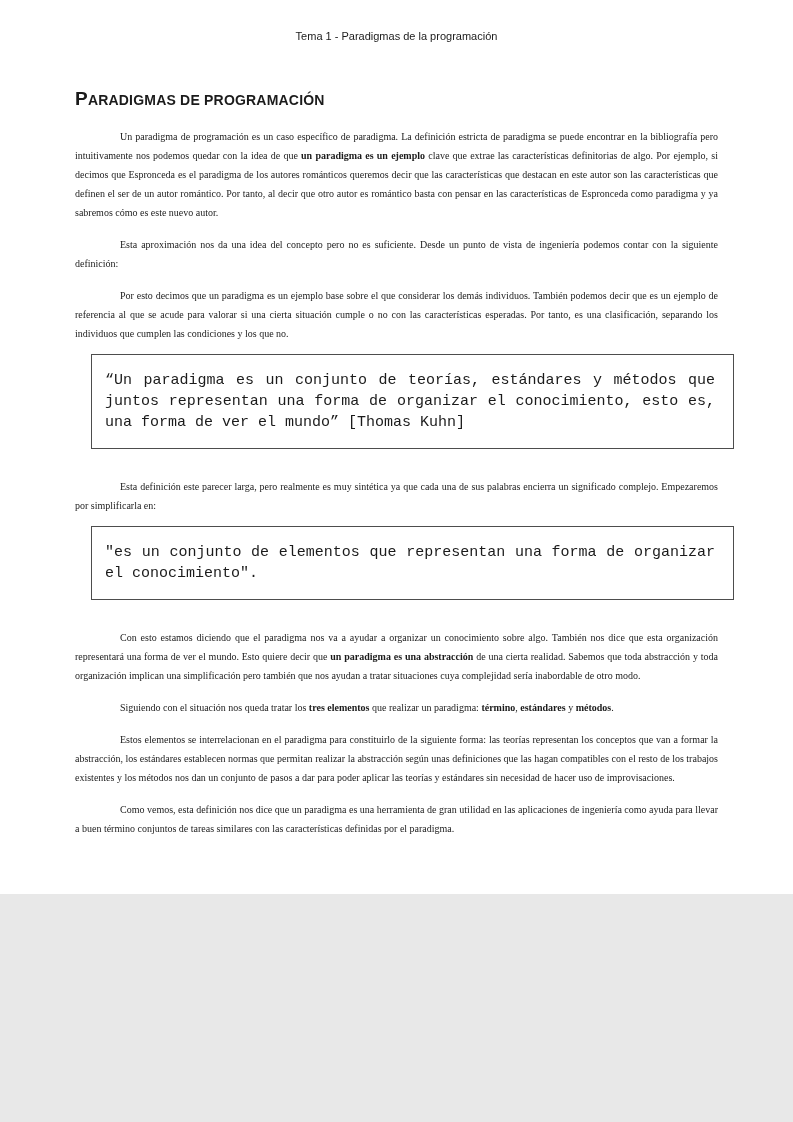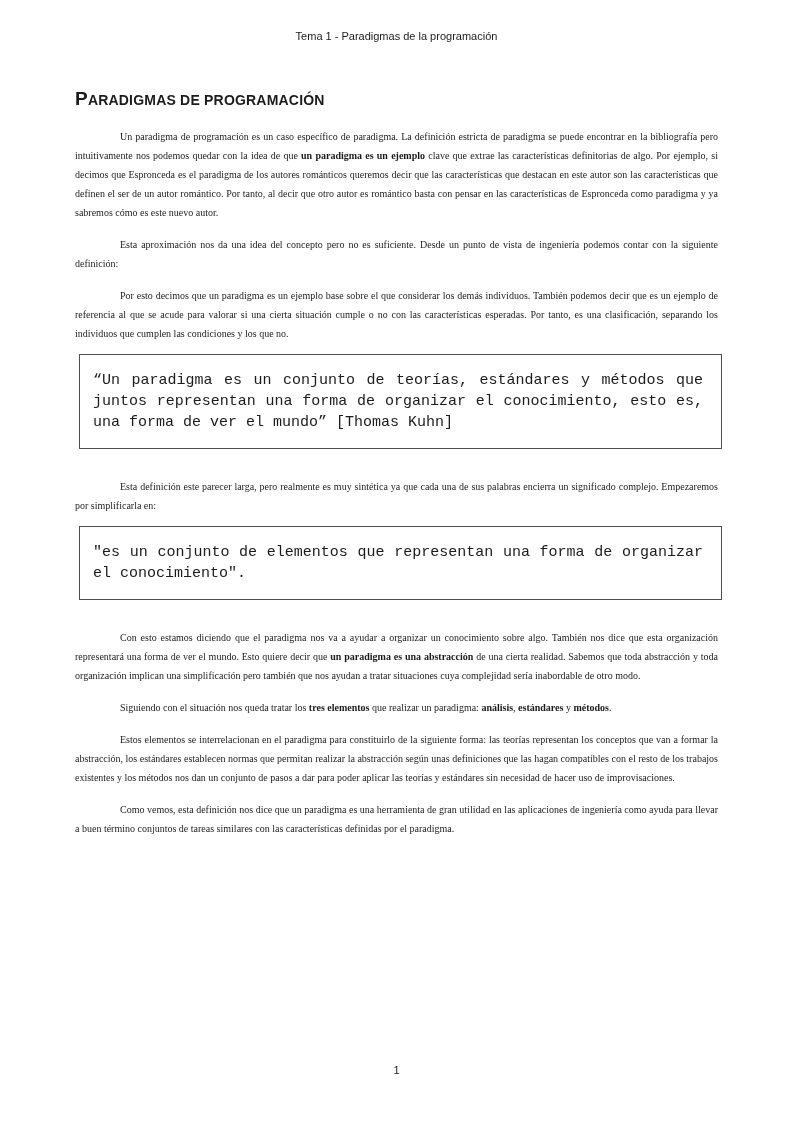--- a/index.html
+++ b/index.html
@@ -3,21 +3,21 @@
 <meta charset="utf-8">
 <style>
   html, body {
     margin: 0;
     padding: 0;
     background: #e8e8e8;
   }
   .page {
     position: relative;
     width: 793px;
-    height: 1122px;
+    height: 894px;
     margin: 0 auto;
     background: var(--background, #ffffff);
     box-sizing: border-box;
     overflow: hidden;
     color: var(--text, #1b1b1b);
   }
   .running-header {
     padding-top: 30px;
     text-align: center;
     font-family: "Liberation Sans", sans-serif;
@@ -44,21 +44,21 @@
     font-family: "Liberation Serif", serif;
     font-size: 10px;
     line-height: 19px;
     text-align: justify;
     text-indent: 45px;
     color: var(--text, #1b1b1b);
   }
   .body-para:first-of-type { margin-top: 16px; }
   .body-para b { font-weight: bold; }
   .quote-box {
-    margin: 11px 0 28px 4px;
+    margin: 11px 0 28px 16px;
     border: 1px solid var(--box-border, #4d4d4d);
     padding: 15px 18px 15px 13px;
     box-sizing: border-box;
     width: 643px;
   }
   .quote-box .mono {
     margin: 0;
     font-family: "Liberation Mono", monospace;
     font-size: 15px;
     line-height: 21px;
@@ -98,21 +98,21 @@
     </div>
 
     <p class="body-para"><span>Esta definición este parecer larga, pero realmente es muy sintética ya que cada una de sus palabras encierra un significado complejo. Empezaremos por simplificarla en:</span></p>
 
     <div class="quote-box">
       <p class="mono">"es un conjunto de elementos que representan una forma de organizar el conocimiento".</p>
     </div>
 
     <p class="body-para"><span>Con esto estamos diciendo que el paradigma nos va a ayudar a organizar un conocimiento sobre algo. También nos dice que esta organización representará una forma de ver el mundo. Esto quiere decir que </span><b>un paradigma es una abstracción</b><span> de una cierta realidad. Sabemos que toda abstracción y toda organización implican una simplificación pero también que nos ayudan a tratar situaciones cuya complejidad sería inabordable de otro modo.</span></p>
 
-    <p class="body-para"><span>Siguiendo con el situación nos queda tratar los </span><b>tres elementos</b><span> que realizar un paradigma: </span><b>análisis</b><span>, </span><b>estándares</b><span> y </span><b>métodos</b><span>.</span></p>
+    <p class="body-para"><span>Siguiendo con el situación nos queda tratar los </span><b>tres elementos</b><span> que realizar un paradigma: </span><b>término</b><span>, </span><b>estándares</b><span> y </span><b>métodos</b><span>.</span></p>
 
     <p class="body-para"><span>Estos elementos se interrelacionan en el paradigma para constituirlo de la siguiente forma: las teorías representan los conceptos que van a formar la abstracción, los estándares establecen normas que permitan realizar la abstracción según unas definiciones que las hagan compatibles con el resto de los trabajos existentes y los métodos nos dan un conjunto de pasos a dar para poder aplicar las teorías y estándares sin necesidad de hacer uso de improvisaciones.</span></p>
 
     <p class="body-para"><span>Como vemos, esta definición nos dice que un paradigma es una herramienta de gran utilidad en las aplicaciones de ingeniería como ayuda para llevar a buen término conjuntos de tareas similares con las características definidas por el paradigma.</span></p>
 
   </div>
 
   <div class="page-number">1</div>
 
 </div>

